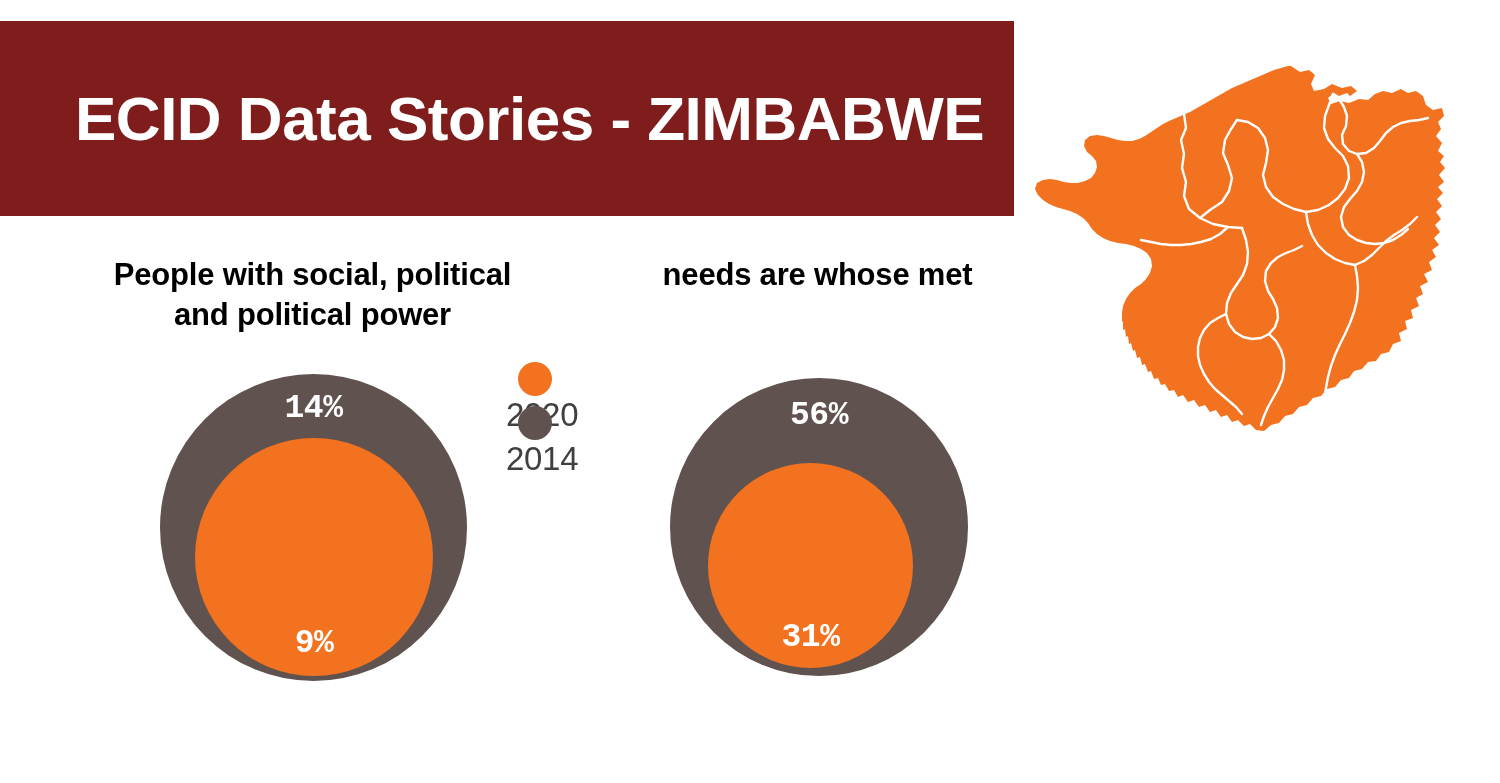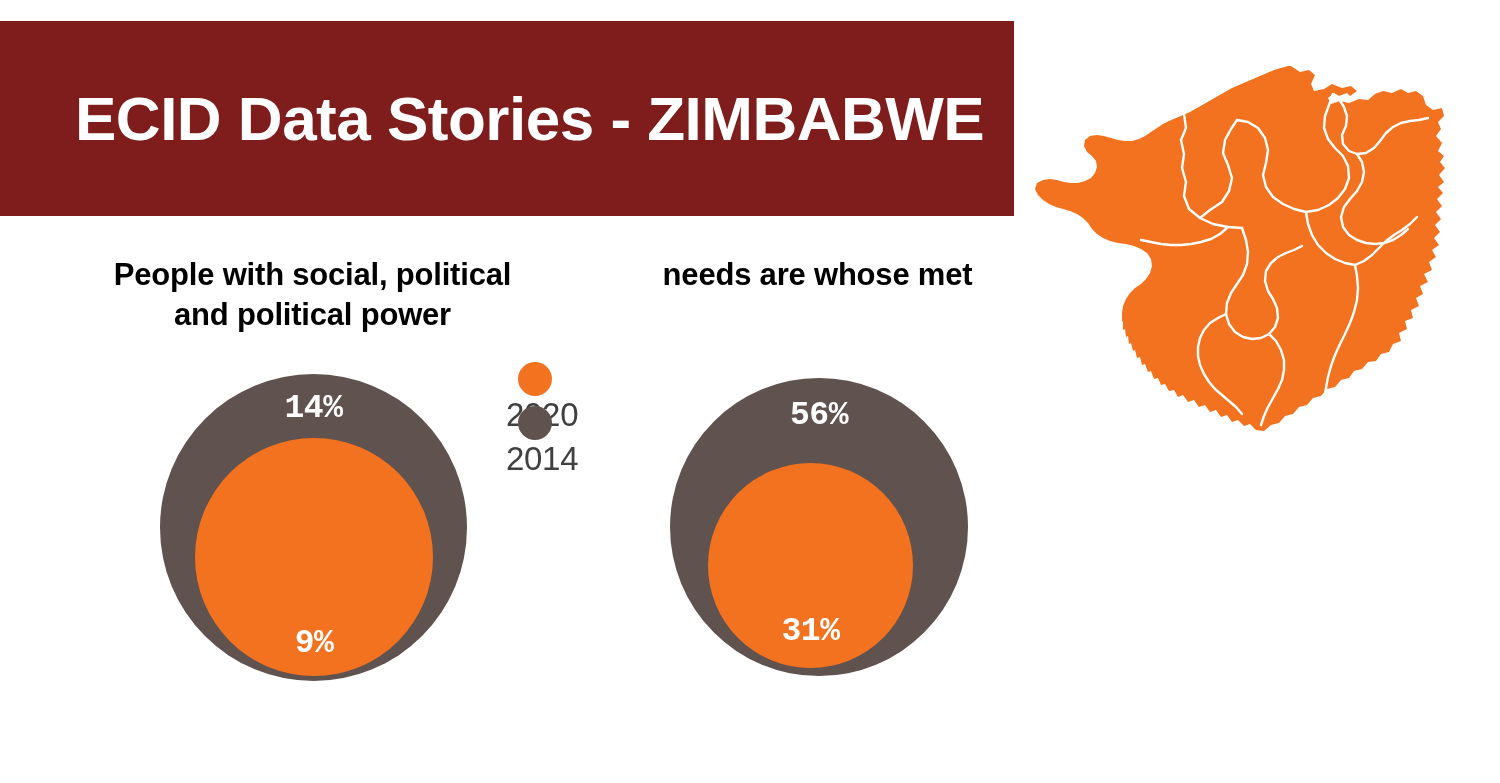--- a/index.html
+++ b/index.html
@@ -80,21 +80,21 @@
     color: #ffffff;
     font-weight: bold;
     font-size: 33px;
     white-space: nowrap;
     letter-spacing: -0.5px;
     font-family: Liberation Mono, monospace;
   }
   .value-outer { top: 16px; }
   .value-inner { bottom: 14px; }
   .c2-outer .value-outer { top: 19px; }
-  .c2-inner .value-inner { bottom: 18px; }
+  .c2-inner .value-inner { bottom: 12px; }
 
   
   .legend {
     position: absolute;
     left: 492px;
     top: 362px;
   }
   .legend-row {
     display: flex;
     align-items: center;

